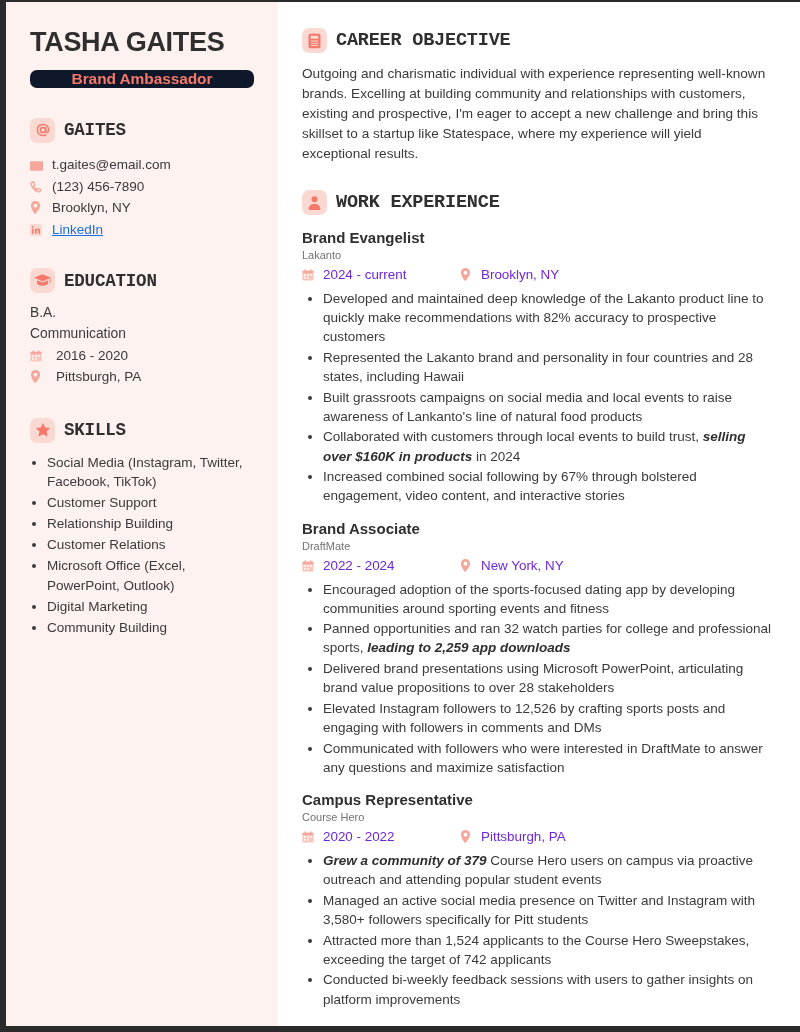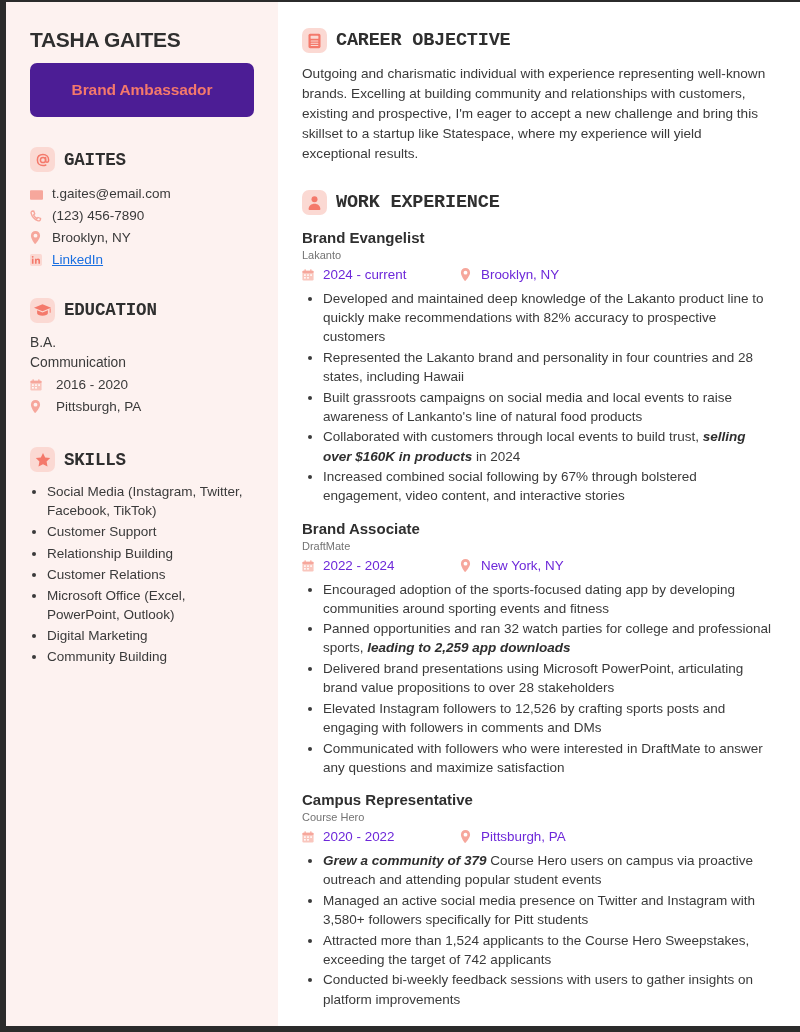--- a/index.html
+++ b/index.html
@@ -26,37 +26,37 @@
 
   
   #left-col {
     width: 272px;
     flex: 0 0 272px;
     background: #fdf2f0;
     padding: 26px 24px 0 24px;
   }
 
   .name {
-    font-size: 21px;
+    font-size: 27px;
     font-weight: bold;
     letter-spacing: -0.3px;
     color: #2f2f2f;
     line-height: 1.1;
     margin-bottom: 12px;
     white-space: nowrap;
   }
 
   .title-badge {
     display: block;
-    background: #4c1d95;
+    background: #0f172a;
     color: #f4796b;
     font-size: 15.5px;
     font-weight: bold;
     border-radius: 7px;
-    padding: 18px 4px;
+    padding: 0 4px;
     text-align: center;
     letter-spacing: -0.1px;
   }
 
   
   .sec-head {
     display: flex;
     align-items: center;
     gap: 9px;
     font-family: Liberation Mono, monospace;

